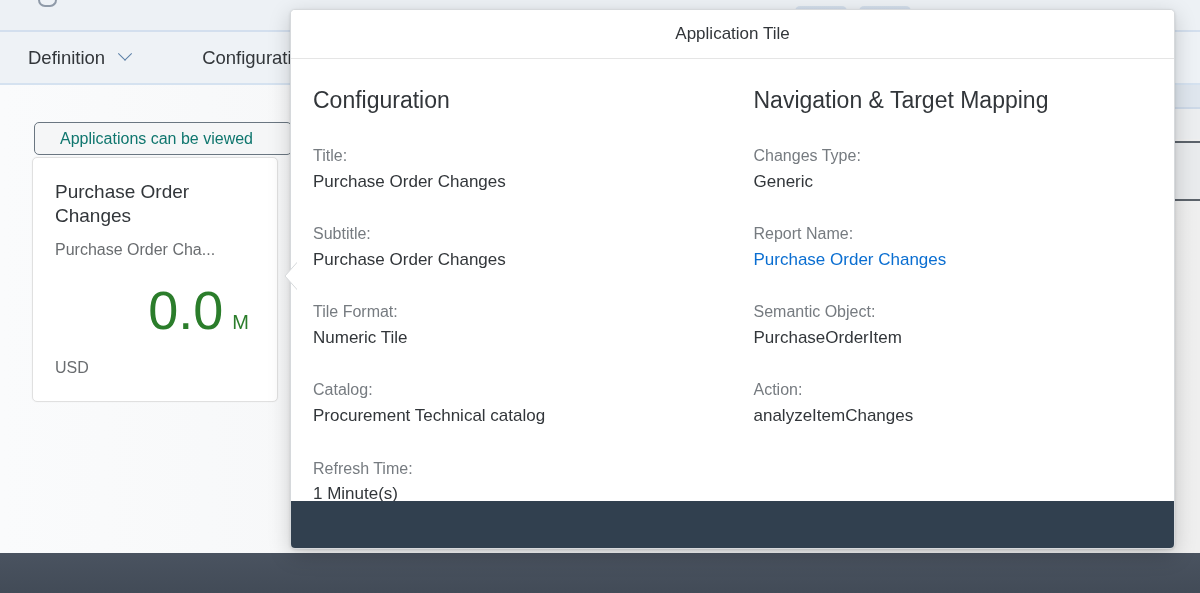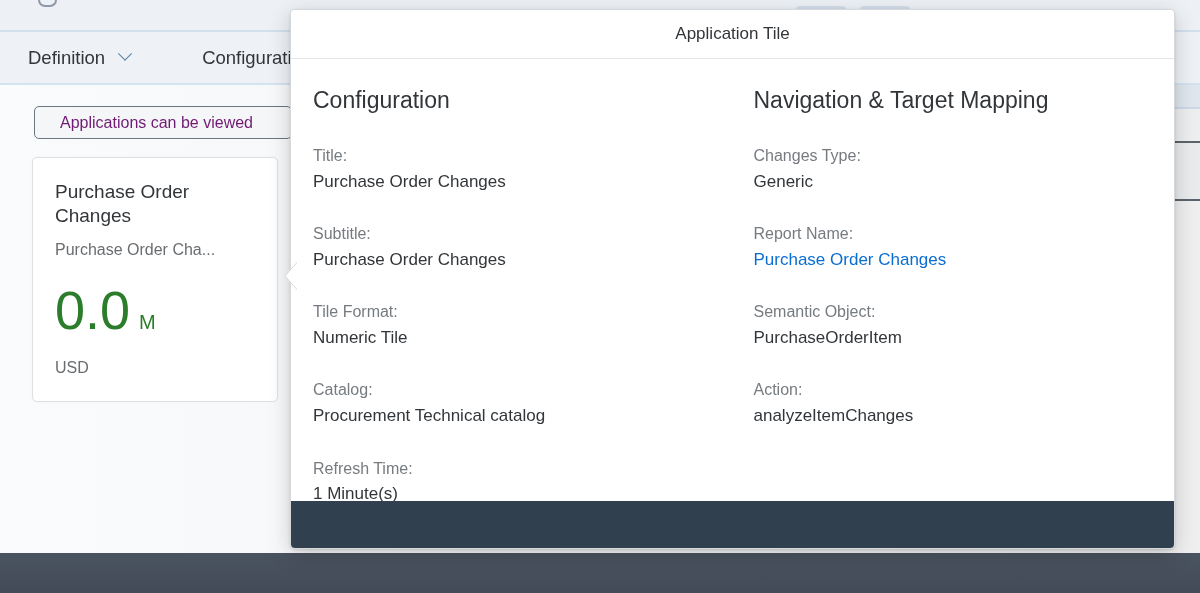--- a/index.html
+++ b/index.html
@@ -96,32 +96,32 @@
   
   .content {
     position: absolute;
     left: 0; top: 85px;
     width: 1200px; height: 468px;
     background: linear-gradient(90deg,#fafbfc 0%, #f3f4f5 60%, #efefef 100%);
   }
 
   .msg-strip {
     position: absolute;
-    left: 34px; top: 21px;
+    left: 34px; top: 37px;
     height: 33px;
     min-width: 258px;
     border: 1px solid #6a7681;
     border-radius: 5px;
     background: #f5f6f7;
     display: flex;
     align-items: center;
     padding: 0 14px 0 25px;
     box-sizing: border-box;
     font-size: 16px;
-    color: #701a75;
+    color: #0f766e;
     white-space: nowrap;
     overflow: hidden;
   }
 
   .tile {
     position: absolute;
     left: 32px; top: 72px;
     width: 246px; height: 245px;
     background: #ffffff;
     border: 1px solid #e0e0e0;
@@ -141,21 +141,21 @@
     margin-top: 12px;
     font-size: 16px;
     color: #6a6d70;
     white-space: nowrap;
     overflow: hidden;
   }
   .tile-num-row {
     margin-top: 24px;
     display: flex;
     align-items: baseline;
-    justify-content: flex-start;
+    justify-content: flex-end;
     padding-right: 6px;
   }
   .tile-num {
     font-size: 54px;
     color: #2b7d2b;
     line-height: 1;
     font-weight: 400;
   }
   .tile-scale {
     font-size: 20px;

